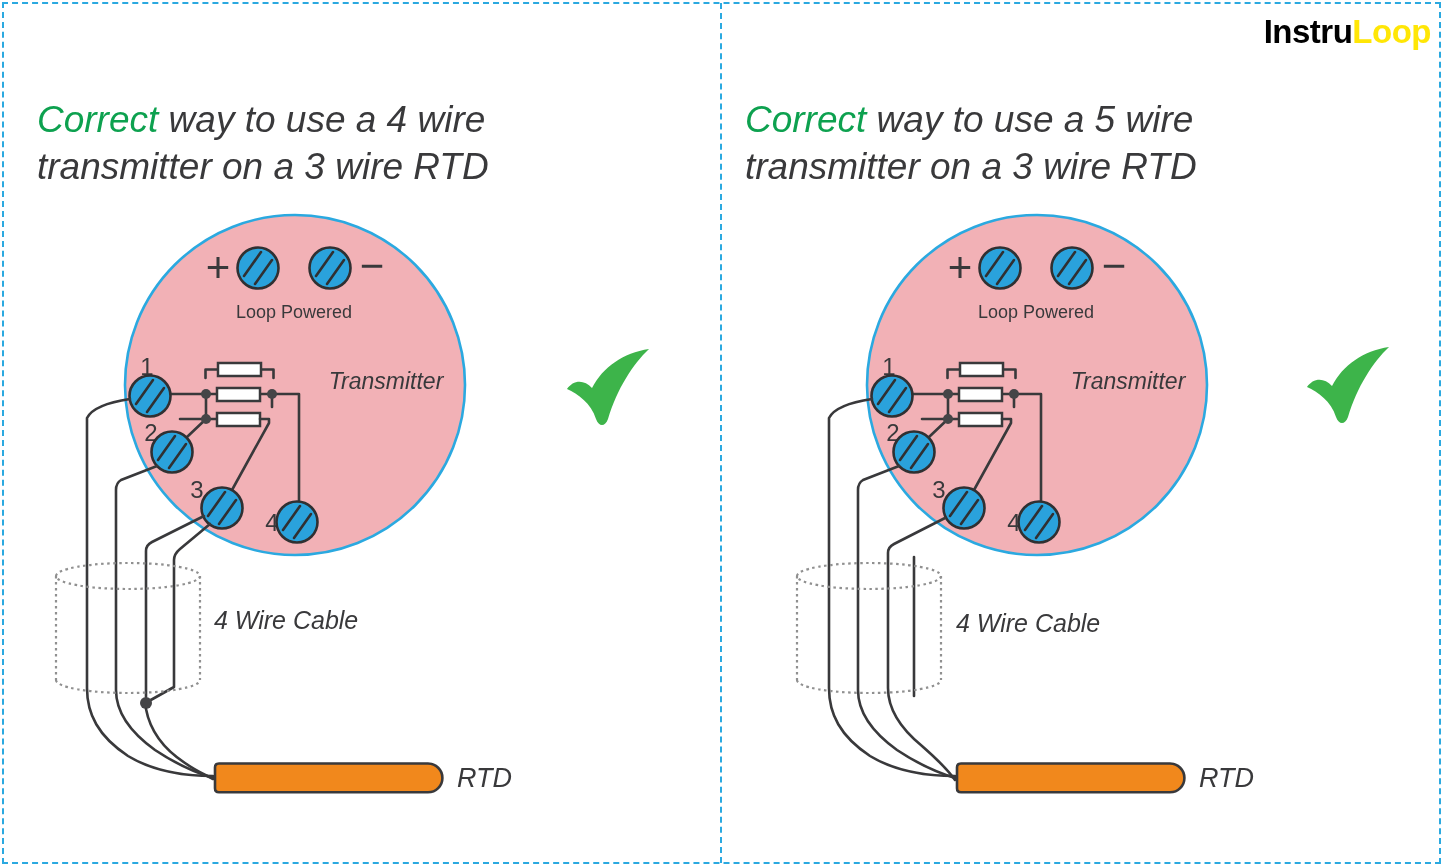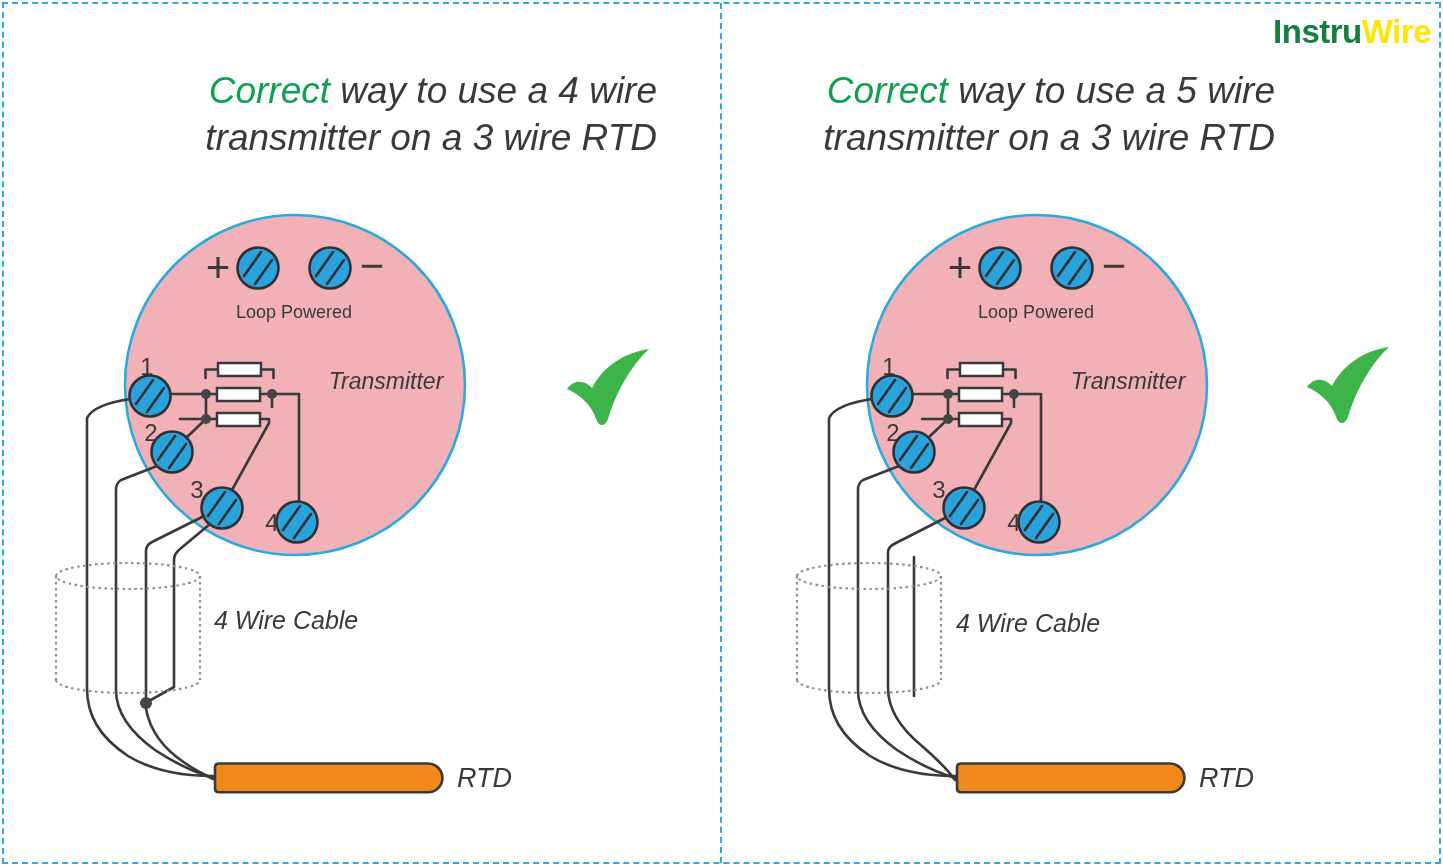--- a/index.html
+++ b/index.html
@@ -4,24 +4,24 @@
 <style>
   html,body{margin:0;padding:0;background:#fff;width:1443px;height:866px;overflow:hidden;
     font-family:"Liberation Sans",sans-serif;}
   .page{position:relative;width:1443px;height:866px;background:#fff;}
   .outer-border{position:absolute;left:2px;top:2px;width:1435px;height:858px;
     border:2.5px dashed #2BA9E0;}
   .divider{position:absolute;left:720px;top:3px;width:0;height:860px;
     border-left:2.5px dashed #2BA9E0;}
   .logo{position:absolute;top:13px;right:12px;font-size:33px;font-weight:bold;
     letter-spacing:-0.5px;}
-  .logo .p1{color:#15803d;}
+  .logo .p1{color:#000000;}
   .logo .p2{color:#FFE606;}
-  .title{position:absolute;top:67px;font-size:37px;line-height:47px;font-style:italic;
-    color:#39393B;text-align:right;}
+  .title{position:absolute;top:96px;font-size:37px;line-height:47px;font-style:italic;
+    color:#39393B;text-align:left;}
   .title-left{left:37px;width:620px;}
   .title-right{left:745px;width:530px;}
   .title .green{color:#0DA14F;}
   svg{position:absolute;left:0;top:0;}
   .body-circle{fill:#F2B1B6;stroke:#2BA9E0;stroke-width:2.6px;}
   .wire{fill:none;stroke:#39393B;stroke-width:2.6px;stroke-linecap:round;stroke-linejoin:round;}
   .res{fill:#FFFFFF;stroke:#39393B;stroke-width:2.5px;}
   .dot{fill:#454547;stroke:none;}
   .cable{fill:none;stroke:#909090;stroke-width:2.2px;stroke-dasharray:2.5 3.5;}
   .rtd{fill:#F1881C;stroke:#39393B;stroke-width:2.6px;}
@@ -38,21 +38,21 @@
   .mid{text-anchor:middle;}
 </style>
 </head>
 <body>
 
 <div class="page">
 
   <div class="outer-border"></div>
   <div class="divider"></div>
 
-  <div class="logo"><span class="p1">Instru</span><span class="p2">Wire</span></div>
+  <div class="logo"><span class="p1">Instru</span><span class="p2">Loop</span></div>
 
   <div class="title title-left"><span class="green">Correct</span><span> way to use a 4 wire</span><br><span>transmitter on a 3 wire RTD</span></div>
 
   <div class="title title-right"><span class="green">Correct</span><span> way to use a 5 wire</span><br><span>transmitter on a 3 wire RTD</span></div>
 
   <svg width="1443" height="866" viewBox="0 0 1443 866">
     <defs>
       <g id="screw">
         <circle r="20.5" class="screw-c"></circle>
         <line x1="-14" y1="8" x2="3" y2="-16" class="screw-l"></line>

